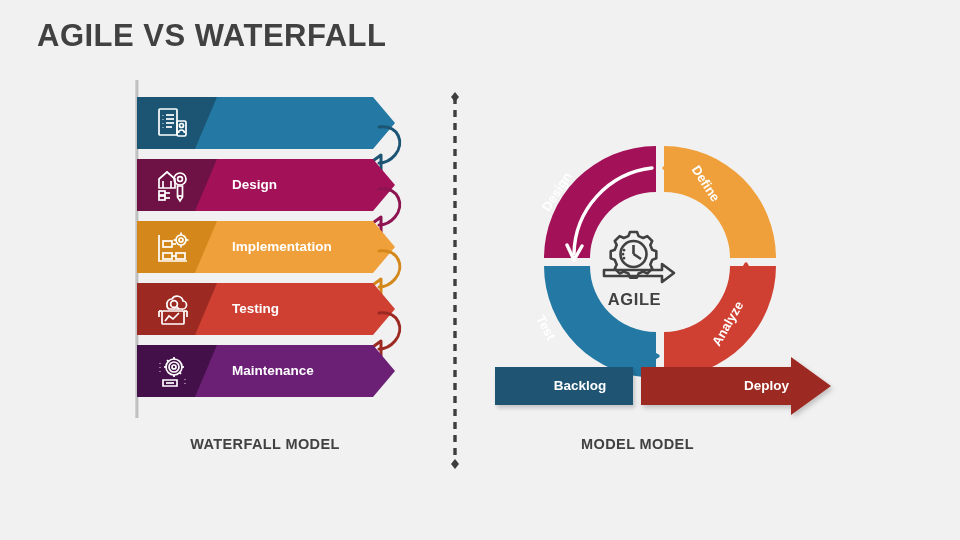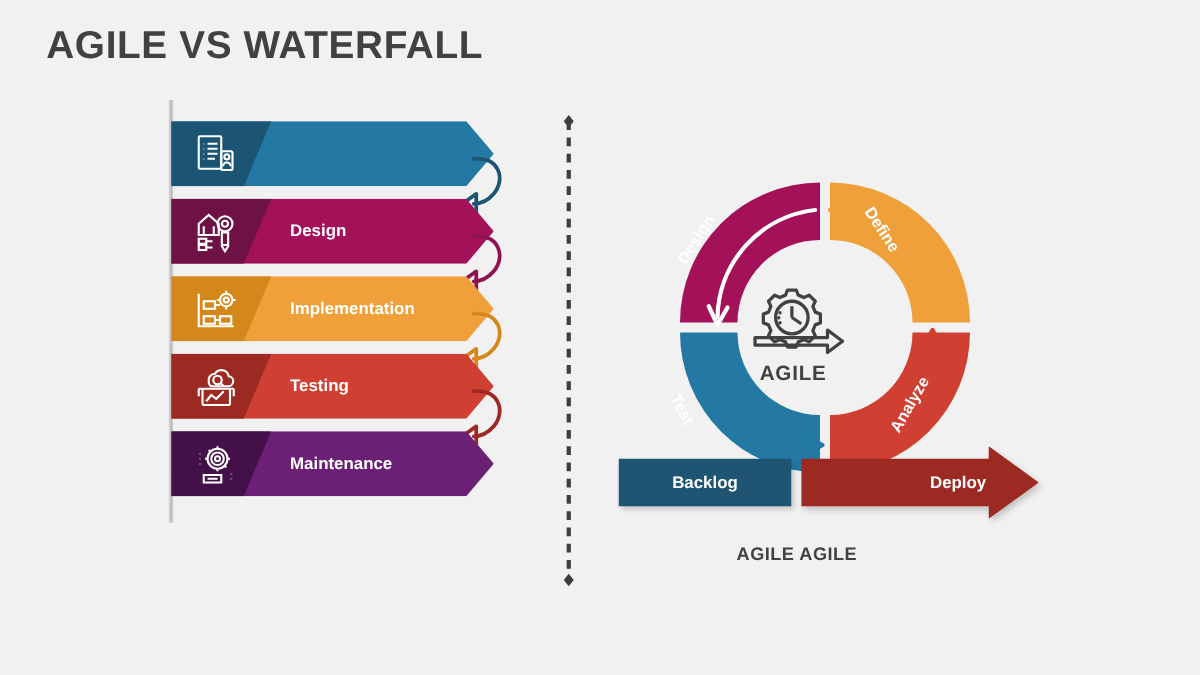--- a/index.html
+++ b/index.html
@@ -160,20 +160,21 @@
     position: absolute;
     left: 495px;
     top: 367px;
     width: 138px;
     height: 38px;
     line-height: 38px;
     text-align: center;
     font-size: 13.5px;
     font-weight: bold;
     color: #ffffff;
+    padding-left: 16px;
   }
   #deploy-shape {
     position: absolute;
     left: 641px;
     top: 357px;
     width: 190px;
     height: 58px;
   }
   #deploy-label {
     position: absolute;
@@ -336,20 +337,21 @@
             <line x1="5" y1="14" x2="5" y2="14.4"></line>
           <line x1="5" y1="18" x2="5" y2="18.4"></line>
           <line x1="30" y1="26" x2="30" y2="26.4"></line>
             <line x1="30" y1="30" x2="30" y2="30.4"></line>
         </svg>
       </div>
       <div class="wf-label">Maintenance</div>
     </div>
   </div>
 
+  <div id="waterfall-model-label">WATERFALL MODEL</div>
 
   <div id="divider">
     <svg width="34" height="385" viewBox="0 0 34 385">
       <path d="M17,4 L21,9 L17,14 L13,9 Z" fill="#3e3e3e"></path>
       <path d="M17,371 L21,376 L17,381 L13,376 Z" fill="#3e3e3e"></path>
       <line x1="17" y1="9" x2="17" y2="376" stroke="#3e3e3e" stroke-width="3.4" stroke-dasharray="7 6"></line>
     </svg>
   </div>
 
   <svg id="agile-svg" width="360" height="300" viewBox="0 0 360 300">
@@ -424,15 +426,15 @@
       <defs>
         <filter id="softshadow2" x="-20%" y="-20%" width="150%" height="150%">
           <feDropShadow dx="2" dy="3" stdDeviation="2.5" flood-color="#000000" flood-opacity="0.2"></feDropShadow>
         </filter>
       </defs>
       <path d="M0,10 H150 V0 L190,29 L150,58 V48 H0 Z" fill="#9c2a22"></path>
     </svg>
   </div>
   <div id="deploy-label">Deploy</div>
 
-  <div id="agile-model-label">AGILE AGILE</div>
+  <div id="agile-model-label">MODEL MODEL</div>
 
 </div>
 
 </body></html>

